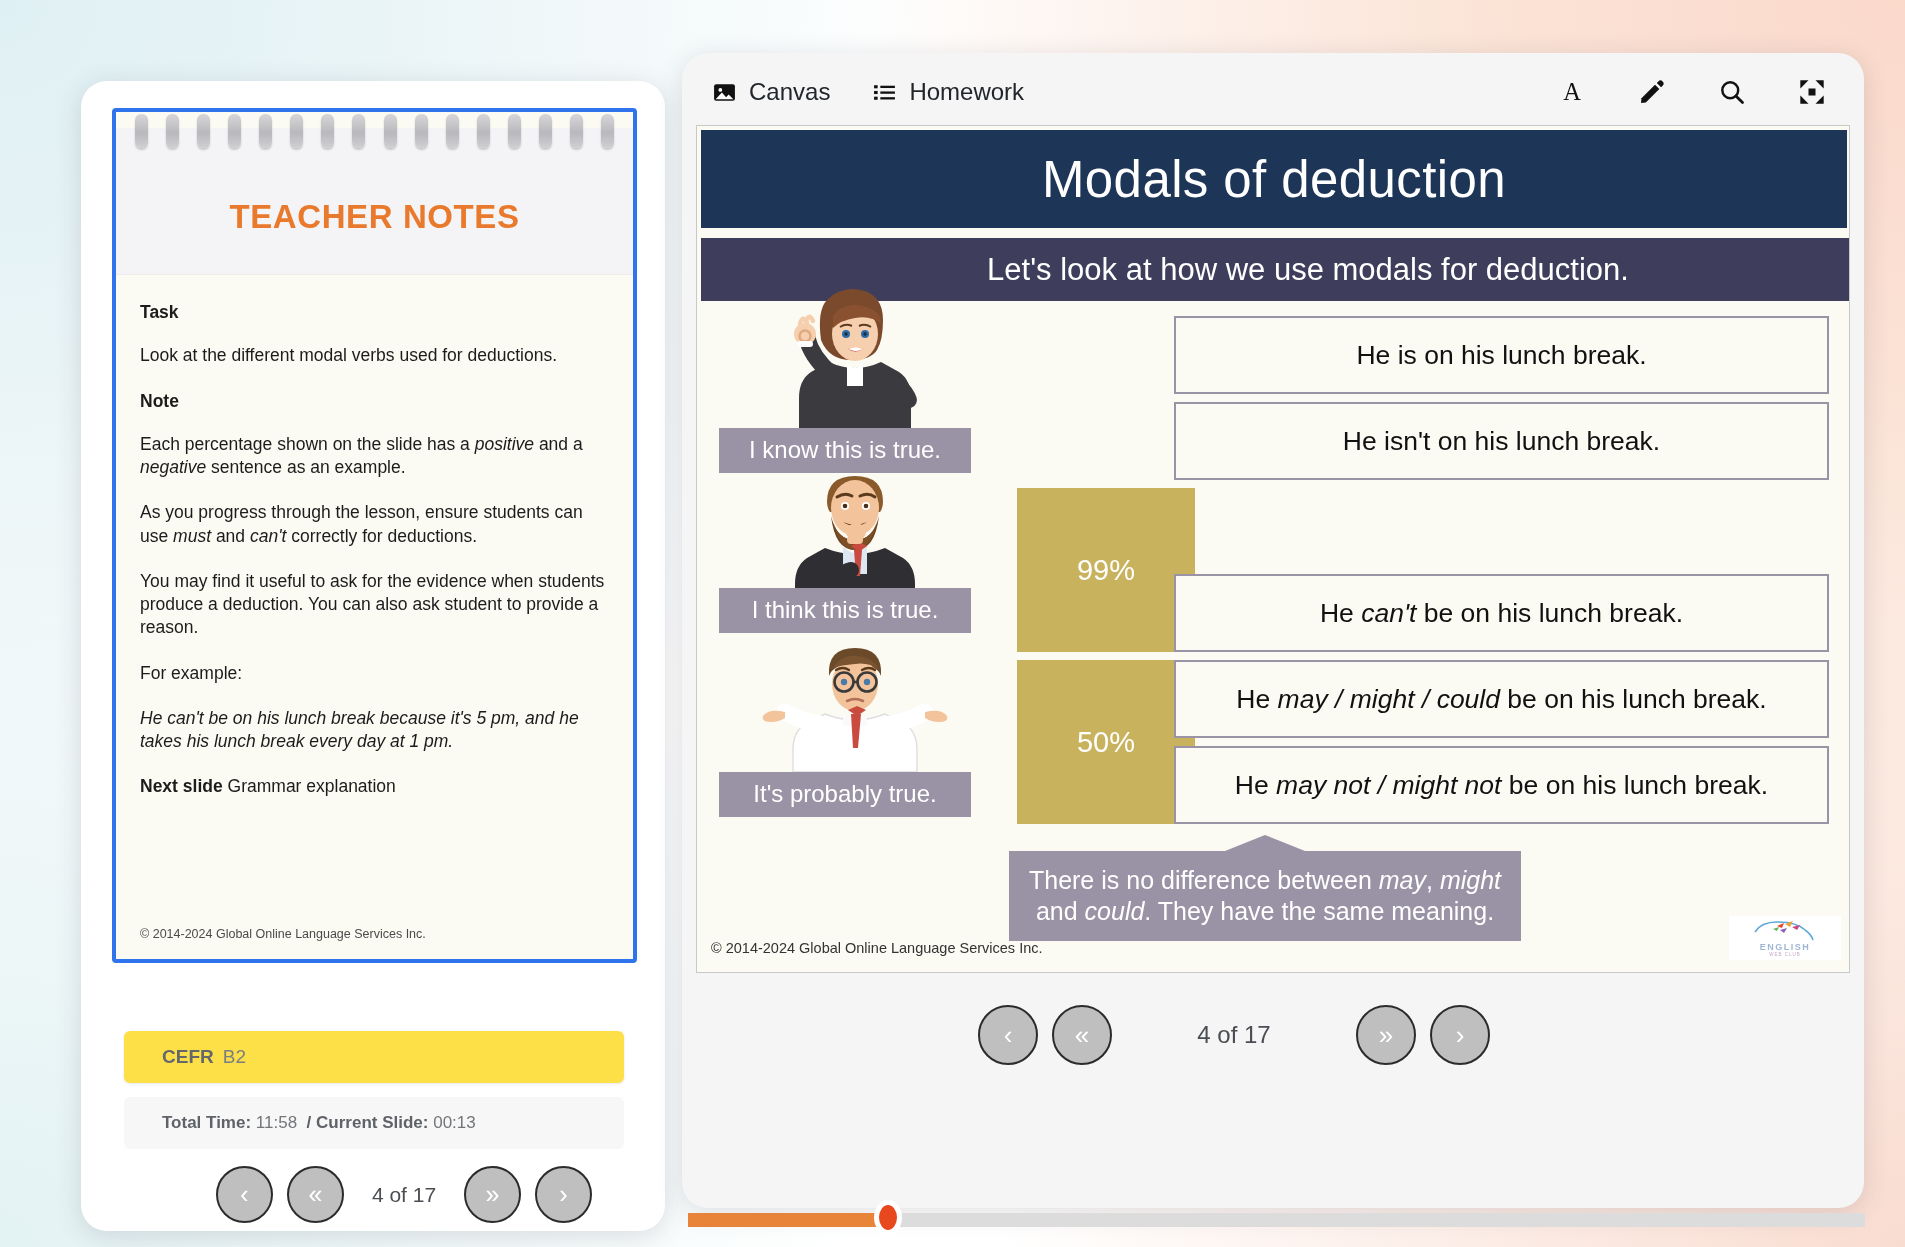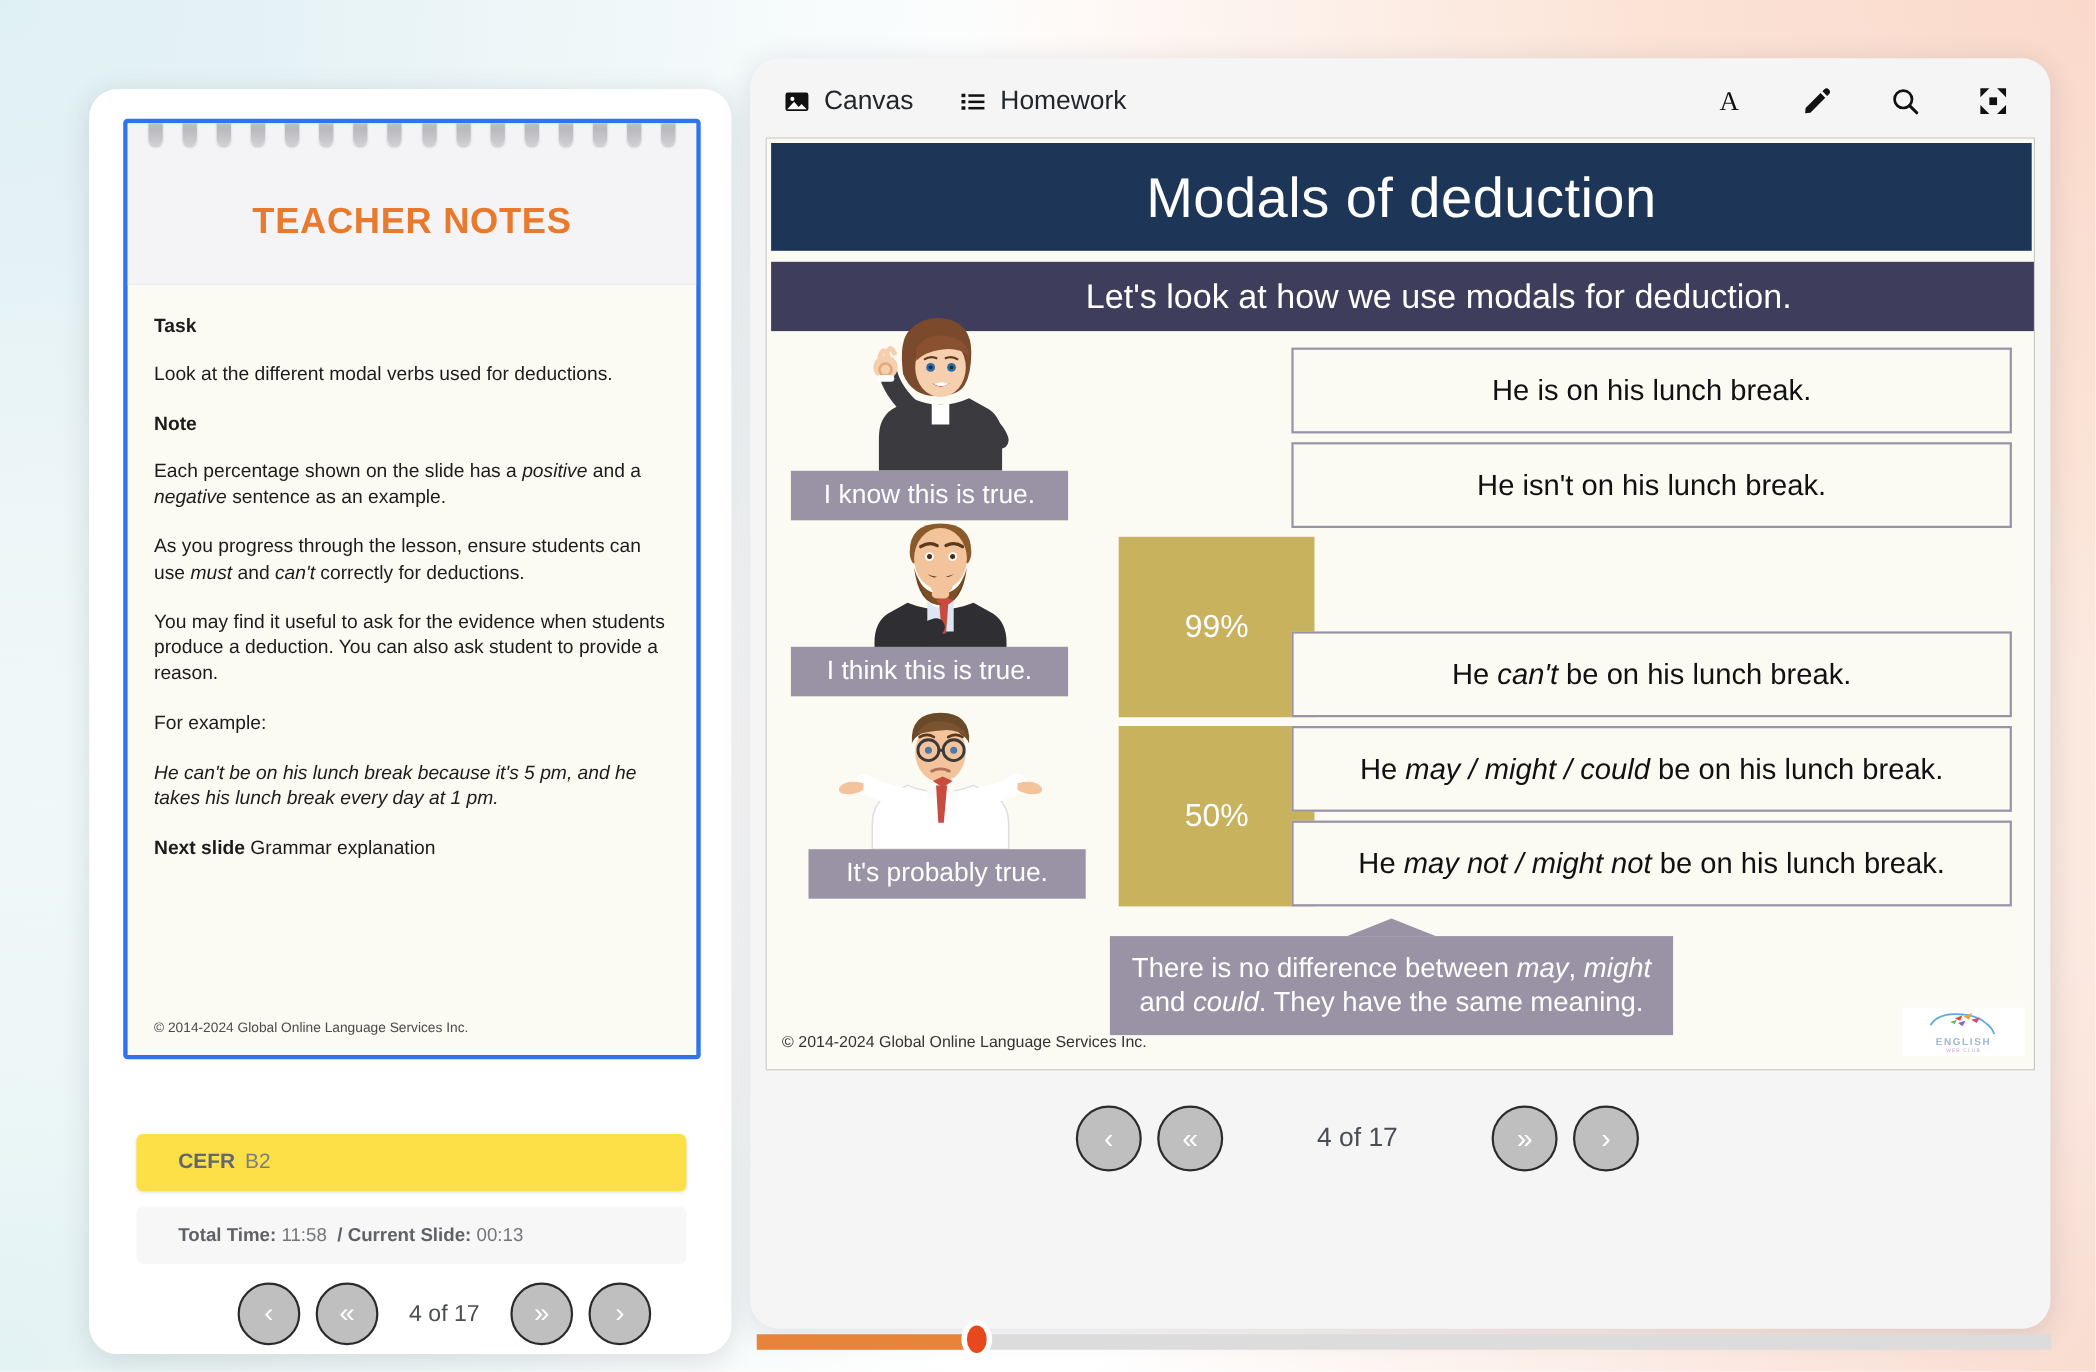--- a/index.html
+++ b/index.html
@@ -57,20 +57,21 @@
     border-radius: 4px;
     background: #fbfaf3;
     overflow: hidden;
   }
 
   #notes-header {
     height: 147px;
     background: #f4f4f6;
     position: relative;
     border-bottom: 1px solid #ececed;
+    margin-top: 16px;
   }
 
   #spiral-row {
     position: absolute;
     top: -14px;
     left: 0;
     right: 0;
     height: 36px;
     display: flex;
     justify-content: space-around;
@@ -673,21 +674,21 @@
               <path d="M80 92 q30 12 60 0 l20 10 q12 8 12 26 l0 22 l-124 0 l0 -22 q0 -18 12 -26z" fill="#ffffff" stroke="#dedede" stroke-width="1.4"></path>
               <path d="M98 90 q12 14 24 0 l0 14 l-24 0z" fill="#fafafa"></path>
               <path d="M106 92 l10 0 l-3 34 l-5 0z" fill="#c94b3f"></path>
               <path d="M103 88 l9 6 l9 -6 l-9 -4z" fill="#c94b3f"></path>
               <path d="M84 104 q-28 -4 -44 -14" stroke="#ffffff" stroke-width="17" fill="none" stroke-linecap="round"></path>
               <path d="M136 104 q28 -4 44 -14" stroke="#ffffff" stroke-width="17" fill="none" stroke-linecap="round"></path>
               <path d="M40 90 q-16 -4 -22 4 q-2 6 8 6 q8 0 14 -4z" fill="#f3c49c"></path>
               <path d="M180 90 q16 -4 22 4 q2 6 -8 6 q-8 0 -14 -4z" fill="#f3c49c"></path>
             </svg>
           </div>
-          <div class="char-caption" style="top:112px;margin-left:16px;">It's probably true.</div>
+          <div class="char-caption" style="top:112px;">It's probably true.</div>
         </div>
 
         <div class="pct-box" style="left:298px; top:344px; height:164px;">
           <span>50%</span>
         </div>
 
         <div class="sent-box" style="top:344px; height:78px;">
           <span><span>He </span><em>may / might / could</em><span> be on his lunch break.</span></span>
         </div>
 

